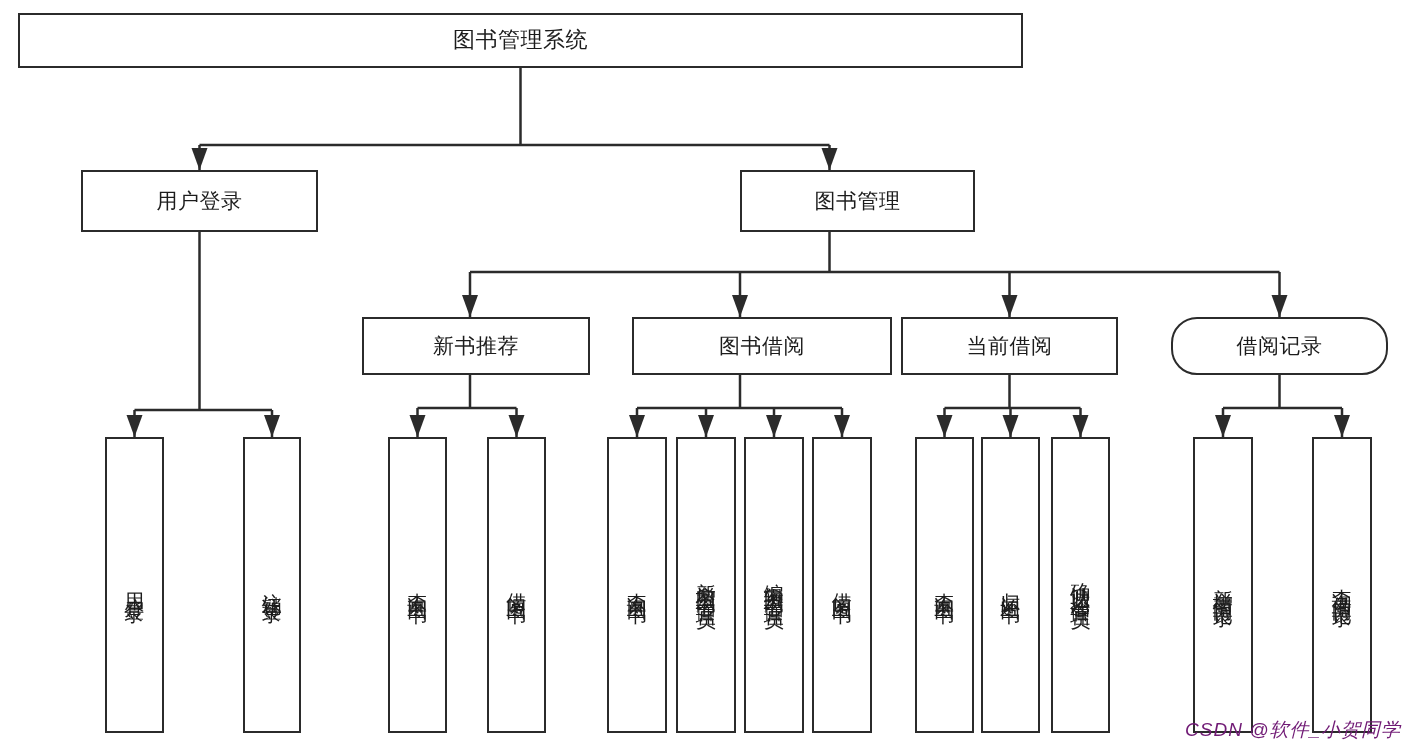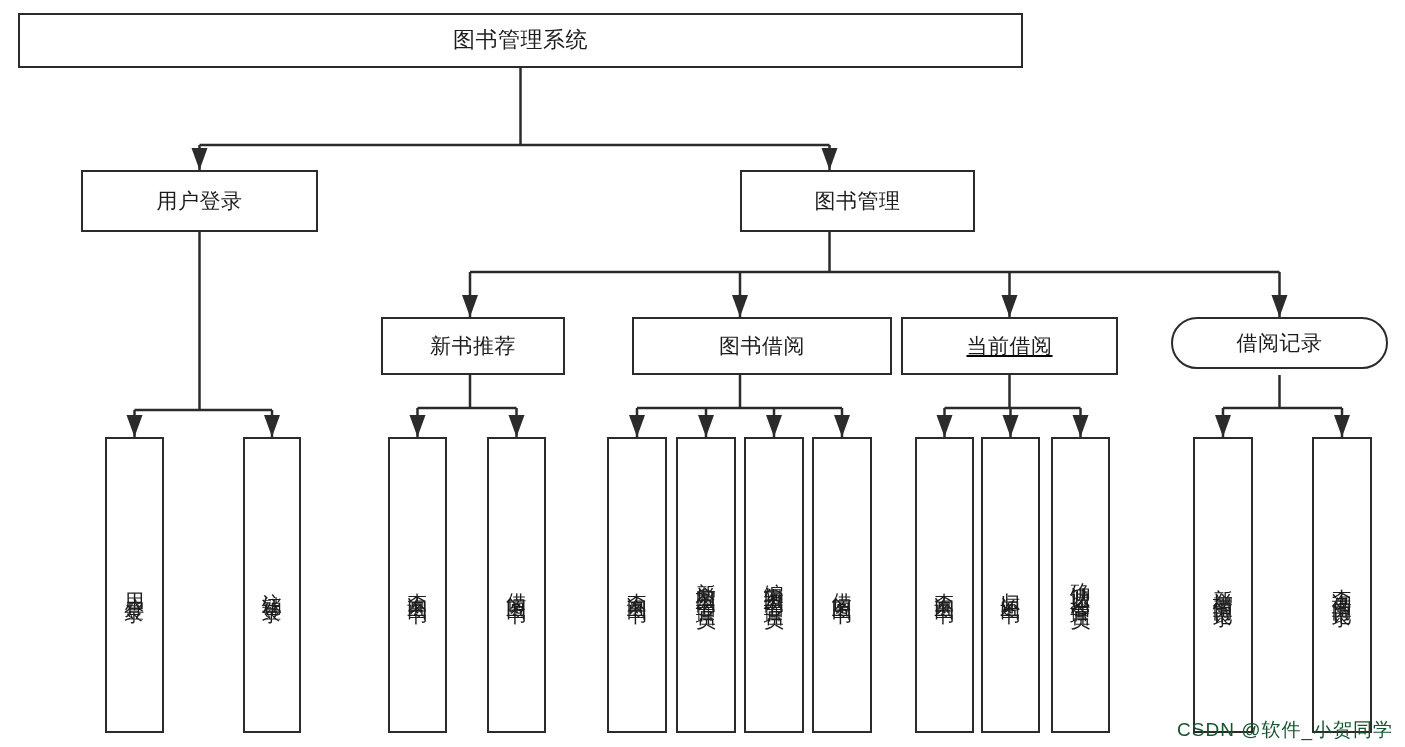--- a/index.html
+++ b/index.html
@@ -48,26 +48,27 @@
   #connector-layer {
     position: absolute;
     left: 0;
     top: 0;
     width: 1405px;
     height: 747px;
     pointer-events: none;
   }
   #watermark {
     position: absolute;
-    right: 12px;
+    right: 4px;
     bottom: 4px;
     font-size: 19px;
-    color: #14532d;
+    color: #701a75;
     letter-spacing: 1px;
     white-space: nowrap;
+    font-style: italic;
   }
 </style>
 </head>
 <body>
 
 <div id="diagram-root">
   <svg id="connector-layer" viewBox="0 0 1405 747" xmlns="http://www.w3.org/2000/svg">
       <line x1="520.5" y1="68" x2="520.5" y2="145" stroke="#2b2b2b" stroke-width="2.5"></line>
       <line x1="199.5" y1="145" x2="829.5" y2="145" stroke="#2b2b2b" stroke-width="2.5"></line>
       <line x1="199.5" y1="145" x2="199.5" y2="170" stroke="#2b2b2b" stroke-width="2.5"></line>
@@ -124,30 +125,30 @@
   <div id="node-layer">
       <div class="node-box root" style="left: 18px; top: 13px; width: 1005px; height: 55px;">
         <span class="node-label">图书管理系统</span>
       </div>
       <div class="node-box" style="left: 81px; top: 170px; width: 237px; height: 62px;">
         <span class="node-label">用户登录</span>
       </div>
       <div class="node-box" style="left: 740px; top: 170px; width: 235px; height: 62px;">
         <span class="node-label">图书管理</span>
       </div>
-      <div class="node-box" style="left: 381px; top: 317px; width: 184px; height: 58px;">
+      <div class="node-box" style="left: 362px; top: 317px; width: 228px; height: 58px;">
         <span class="node-label">新书推荐</span>
       </div>
       <div class="node-box" style="left: 632px; top: 317px; width: 260px; height: 58px;">
         <span class="node-label">图书借阅</span>
       </div>
-      <div class="node-box" style="left: 901px; top: 317px; width: 217px; height: 58px; text-decoration: underline;">
+      <div class="node-box" style="left: 901px; top: 317px; width: 217px; height: 58px;">
         <span class="node-label">当前借阅</span>
       </div>
-      <div class="node-box" style="left: 1171px; top: 317px; width: 217px; height: 52px; border-radius: 26px;">
+      <div class="node-box" style="left: 1171px; top: 317px; width: 217px; height: 58px; border-radius: 26px;">
         <span class="node-label">借阅记录</span>
       </div>
       <div class="node-box vertical" style="left: 105px; top: 437px; width: 59px; height: 296px;">
         <span class="node-label">用户登录</span>
       </div>
       <div class="node-box vertical" style="left: 243px; top: 437px; width: 58px; height: 296px;">
         <span class="node-label">注销登录</span>
       </div>
       <div class="node-box vertical" style="left: 388px; top: 437px; width: 59px; height: 296px;">
         <span class="node-label">查询图书</span>

